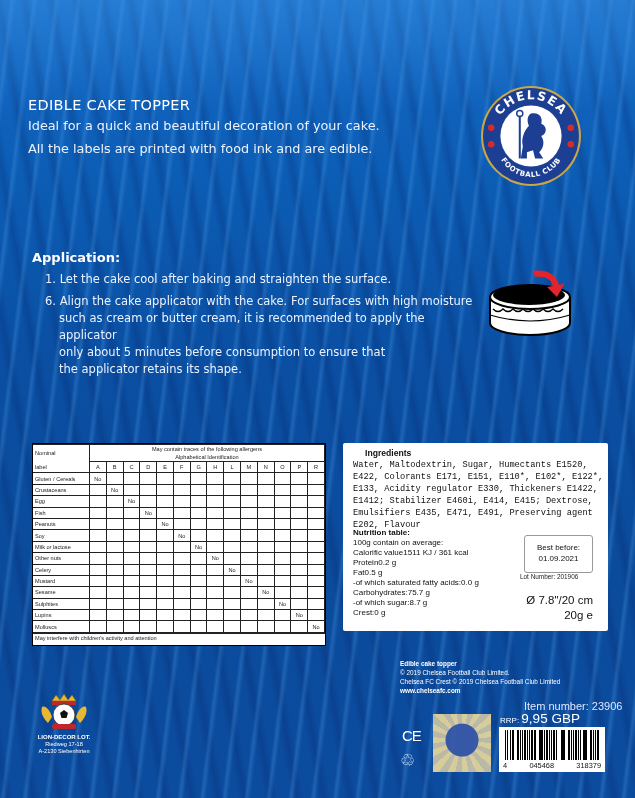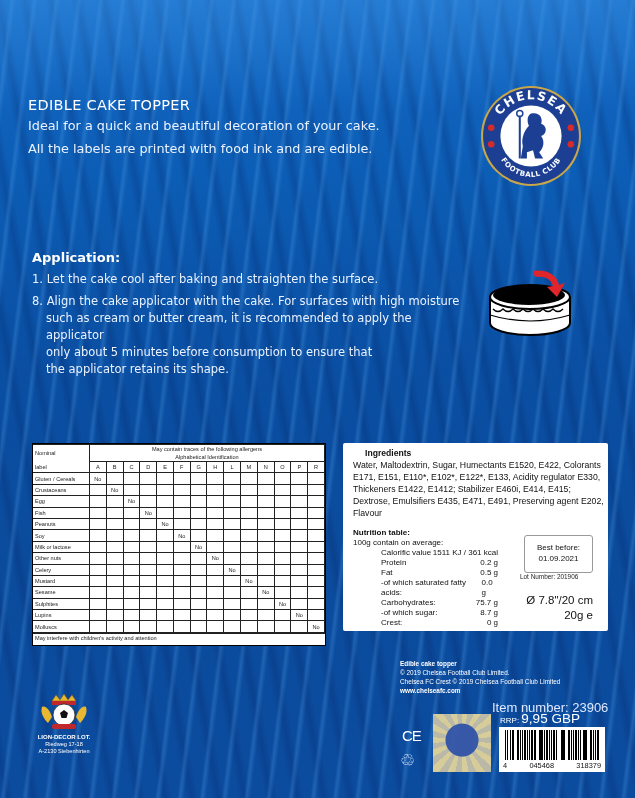--- a/index.html
+++ b/index.html
@@ -11,54 +11,54 @@
       linear-gradient(180deg,#1468c4 0%,#0c5db5 22%,#0a4fa3 45%,#0b4b9c 70%,#0c4c9f 100%);
   }
   .top-sheen{position:absolute;left:0;top:0;width:635px;height:110px;
     background:linear-gradient(180deg,rgba(60,150,230,0.45),rgba(60,150,230,0));}
   .title{position:absolute;left:28px;top:97px;color:#fff;font-size:14.5px;letter-spacing:0.3px;}
   .intro{position:absolute;left:28px;color:#eaf2ff;font-size:12.8px;}
   .intro.l1{top:118px;}
   .intro.l2{top:141px;}
   .crest{position:absolute;left:480px;top:85px;width:102px;height:102px;}
   .app-title{position:absolute;left:32px;top:250px;color:#fff;font-size:13px;font-weight:bold;}
-  .step{position:absolute;left:32px;color:#eaf2ff;font-size:11.5px;line-height:17px;}
+  .step{position:absolute;left:45px;color:#eaf2ff;font-size:11.5px;line-height:17px;}
   .step1{top:271px;}
   .step2{top:293px;width:440px;}
   .step2 .cont{display:block;padding-left:14px;}
   .cake{position:absolute;left:485px;top:265px;width:90px;height:75px;}
   
   .allergen{position:absolute;left:32px;top:443px;width:292px;background:#fff;border:1px solid #000;
     font-family:"Liberation Sans",sans-serif;font-size:5.6px;color:#222;}
   .allergen table{border-collapse:collapse;width:100%;table-layout:fixed;}
   .allergen td{border:0.6px solid #222;height:10.4px;padding:0 2px;overflow:hidden;white-space:nowrap;}
   .allergen td.lbl{width:52px;border-left:none;}
   .allergen td.c{text-align:center;padding:0;}
   .allergen .hdr{text-align:center;line-height:8px;height:auto;}
   .allergen .foot{border-top:0.6px solid #222;padding:1px 2px;height:9px;}
   
   .ing{position:absolute;left:343px;top:443px;width:265px;height:188px;background:#fff;border-radius:2px;
     font-family:"Liberation Sans",sans-serif;color:#111;}
   .ing .h{position:absolute;left:10px;top:5px;font-size:8.6px;font-weight:bold;padding-left:12px;}
-  .ing .body{position:absolute;left:10px;top:16px;width:252px;font-size:8.7px;line-height:12px;}
+  .ing .body{position:absolute;left:10px;top:16px;width:252px;font-size:8.7px;line-height:12px;font-family:Liberation Mono, monospace;}
   .ntable{position:absolute;left:353px;top:528px;width:145px;font-family:"Liberation Sans",sans-serif;font-size:8px;line-height:10px;color:#111;}
-  .ntable .row{display:flex;justify-content:space-between;margin-left:28px;}
+  .ntable .row{display:flex;}
   .ntable .t{font-weight:bold;}
   .bb{position:absolute;left:524px;top:535px;width:67px;height:30px;border:1px solid #999;border-radius:3px;
     font-family:"Liberation Sans",sans-serif;font-size:8px;line-height:11px;text-align:center;color:#111;padding-top:6px;}
   .lot{position:absolute;left:520px;top:573px;font-family:"Liberation Sans",sans-serif;font-size:6.4px;color:#222;}
   .size{position:absolute;right:42px;top:593px;font-family:"Liberation Sans",sans-serif;font-size:11.5px;color:#111;text-align:right;line-height:15px;}
   
   .lion{position:absolute;left:36px;top:693px;width:56px;height:40px;}
   .lion-txt{position:absolute;left:28px;top:734px;width:72px;text-align:center;font-family:"Liberation Sans",sans-serif;color:#fff;font-size:5.6px;line-height:7px;}
   .lion-txt .n{font-weight:bold;font-size:6px;}
   
   .legal{position:absolute;left:400px;top:659px;font-family:"Liberation Sans",sans-serif;color:#fff;font-size:6.4px;line-height:9px;}
   .legal .b{font-weight:bold;}
-  .item{position:absolute;left:492px;top:700px;font-family:"Liberation Sans",sans-serif;color:#dfe9ff;font-size:13px;}
+  .item{position:absolute;left:524px;top:700px;font-family:"Liberation Sans",sans-serif;color:#dfe9ff;font-size:11px;}
   .rrp{position:absolute;left:500px;top:711px;font-family:"Liberation Sans",sans-serif;color:#fff;font-size:8px;text-align:right;}
   .rrp .v{font-size:13.5px;}
   .barcode{position:absolute;left:499px;top:727px;width:106px;height:45px;background:#fff;}
   .bars{position:absolute;left:6px;top:3px;width:94px;height:30px;
     background:repeating-linear-gradient(90deg,#000 0 1.3px,#fff 1.3px 2.4px,#000 2.4px 3px,#fff 3px 4.6px,#000 4.6px 6.5px,#fff 6.5px 7.3px);}
   .bnum{position:absolute;left:2px;top:34px;width:102px;font-family:"Liberation Sans",sans-serif;font-size:7.4px;color:#111;display:flex;justify-content:space-between;padding:0 2px;box-sizing:border-box;}
   .holo{position:absolute;left:433px;top:714px;width:58px;height:58px;
     background:radial-gradient(circle at 50% 45%,#3b5aa8 0 16px,transparent 17px),
       repeating-conic-gradient(from 0deg at 50% 45%,#e8d89a 0 12deg,#c9c2a8 12deg 24deg);
     opacity:0.92;}
@@ -90,21 +90,21 @@
     <circle cx="89" cy="42" r="3.2" fill="#d72b2b"></circle>
       <circle cx="89" cy="58" r="3.2" fill="#d72b2b"></circle>
     <path d="M38,30 L40,30 L40,72 L38,72 Z" fill="#1c3f94"></path>
     <circle cx="39" cy="28" r="3" fill="none" stroke="#1c3f94" stroke-width="1.4"></circle>
     <path d="M50,28 C58,26 62,32 60,38 C66,40 66,48 60,50 C64,56 62,62 58,66 L62,72 L54,72 L52,64 L46,66 L46,72 L40,72 L42,60 C40,52 44,44 48,40 C46,36 46,30 50,28 Z" fill="#1c3f94"></path>
   </svg>
 
   <div class="app-title">Application:</div>
   <div class="step step1">1. Let the cake cool after baking and straighten the surface.</div>
   <div class="step step2">
-    <span>8. Align the cake applicator with the cake. For surfaces with high moisture</span>
+    <span>6. Align the cake applicator with the cake. For surfaces with high moisture</span>
     <span class="cont">such as cream or butter cream, it is recommended to apply the applicator</span>
     <span class="cont">only about 5 minutes before consumption to ensure that</span>
     <span class="cont">the applicator retains its shape.</span>
   </div>
 
   <svg class="cake" viewBox="0 0 90 75">
     <ellipse cx="45" cy="58" rx="40" ry="12" fill="#fff" stroke="#000" stroke-width="2"></ellipse>
     <rect x="5" y="32" width="80" height="26" fill="#fff"></rect>
     <line x1="5" y1="32" x2="5" y2="58" stroke="#000" stroke-width="2"></line>
     <line x1="85" y1="32" x2="85" y2="58" stroke="#000" stroke-width="2"></line>

